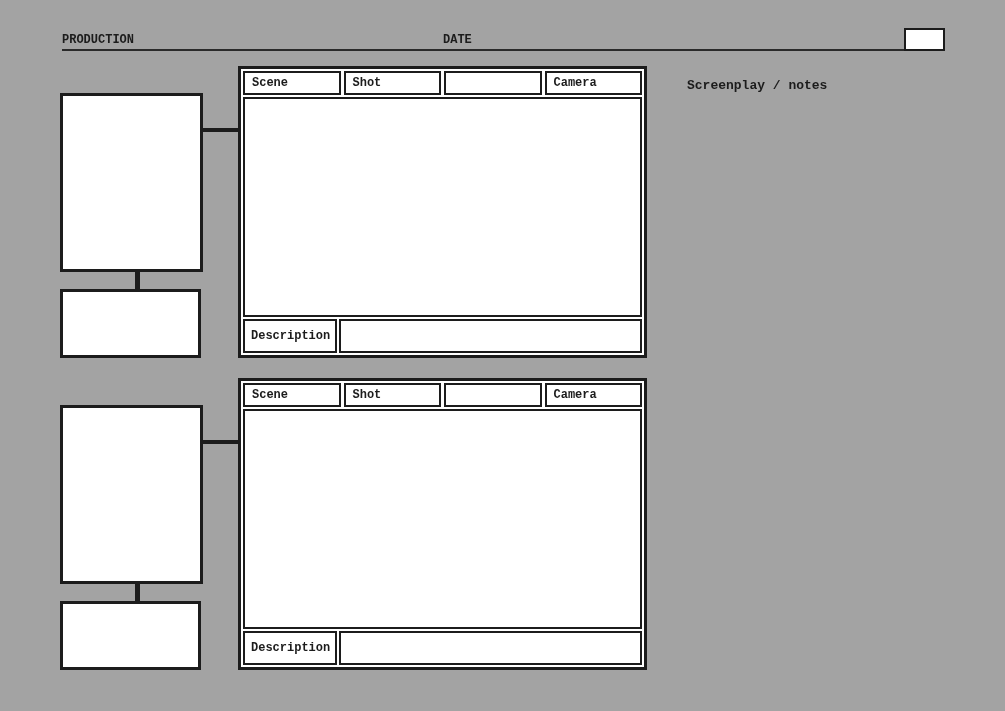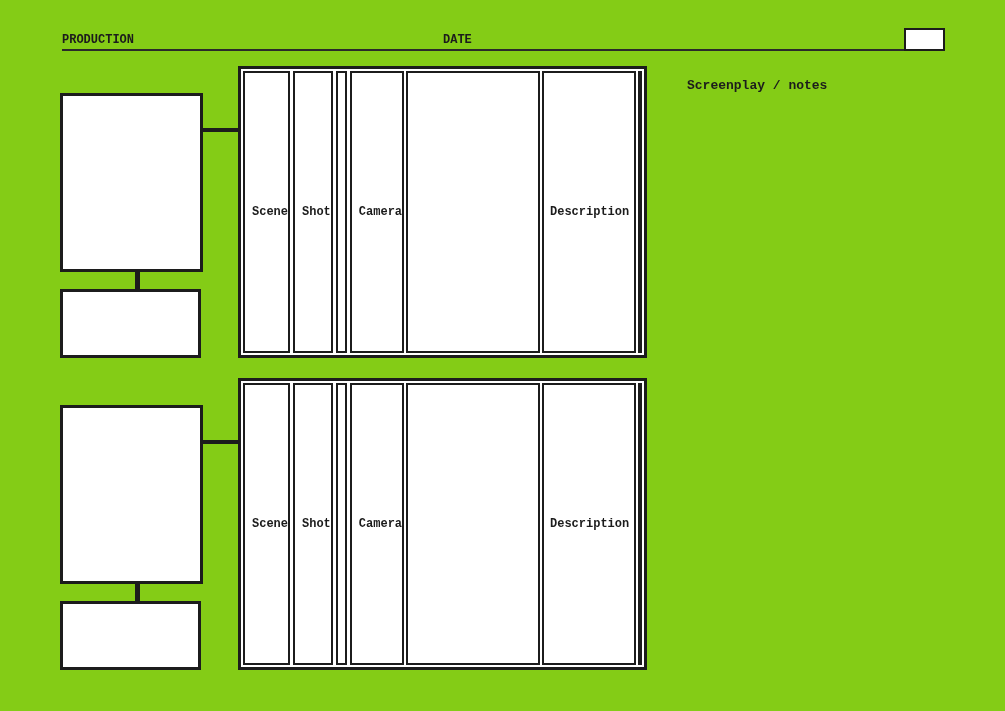--- a/index.html
+++ b/index.html
@@ -4,21 +4,21 @@
 <style>
   html, body {
     margin: 0;
     padding: 0;
     background: #ffffff;
   }
   .page {
     position: relative;
     width: 1005px;
     height: 711px;
-    background: #84cc16;
+    background: #a3a3a3;
     font-family: "Liberation Mono", "DejaVu Sans Mono", monospace;
     color: #1c1c1c;
     overflow: hidden;
   }
   .abs { position: absolute; }
 
   
   .top-label {
     font-weight: bold;
     font-size: 12px;
@@ -83,21 +83,21 @@
   }
 
   .frame {
     position: absolute;
     left: 238px; top: 0;
     width: 409px; height: 292px;
     border: 3px solid #1c1c1c;
     background: #ffffff;
     box-sizing: border-box;
     display: flex;
-    flex-direction: row;
+    flex-direction: column;
     padding: 2px;
     gap: 2px;
     z-index: 1;
   }
   .hdr-row {
     flex: 0 0 24px;
     display: flex;
     gap: 3px;
   }
   .hdr-cell {

